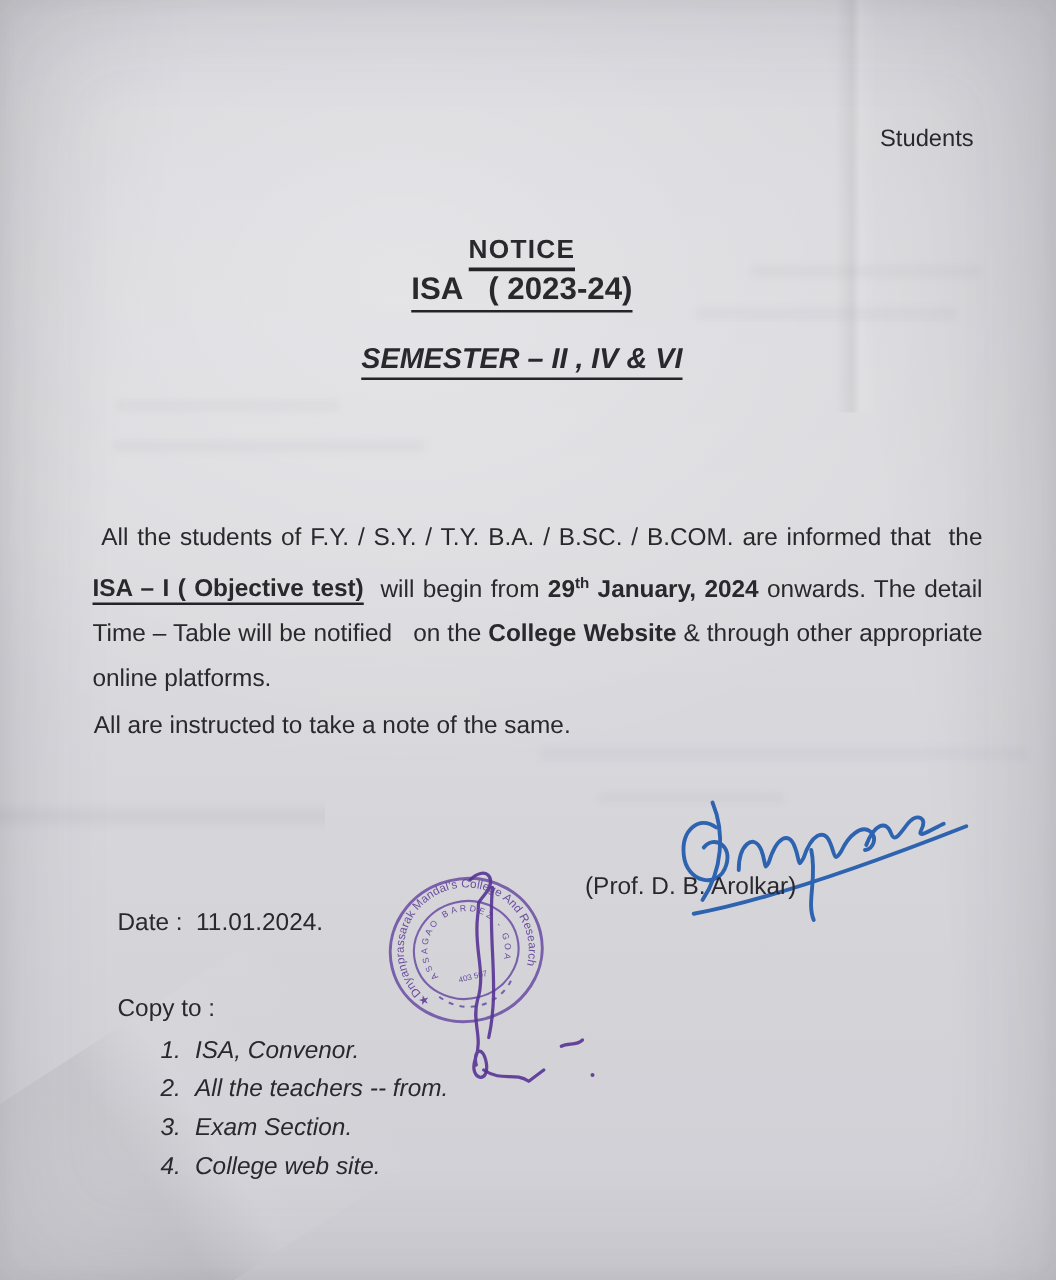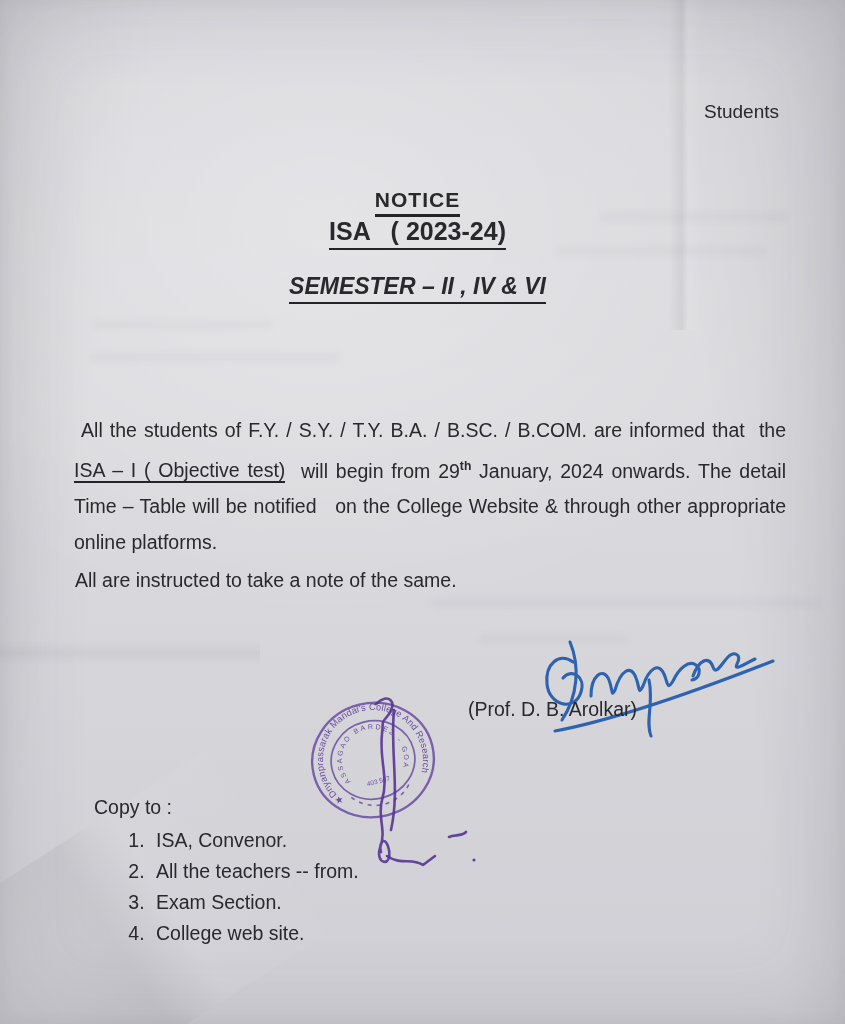--- a/index.html
+++ b/index.html
@@ -25,38 +25,38 @@
   .students{position:absolute;top:101px;right:66px;font-size:19px;}
   .head-center{position:absolute;left:0;right:10px;top:188px;text-align:center;font-weight:bold;}
   .h-notice{font-size:21px;letter-spacing:1px;}
   .h-isa{font-size:25px;}
   .h-sem{font-size:23px;margin-top:23px;font-style:italic;}
   .u{display:inline-block;border-bottom:3px solid #242428;padding-bottom:2px;}
   .u2{display:inline-block;border-bottom:2.5px solid #242428;padding-bottom:2px;}
 
   .bodytext{position:absolute;left:74px;top:392px;width:712px;font-size:19.5px;
     line-height:36px;text-align:justify;}
-  .b{font-weight:normal;}
-  .bu{font-weight:normal;border-bottom:2px solid #242428;}
+  .b{font-weight:bold;}
+  .bu{font-weight:bold;border-bottom:2px solid #242428;}
   sup{font-size:0.62em;font-weight:bold;}
 
   .note{position:absolute;left:75px;top:569px;font-size:19.5px;}
 
   .sig-svg{position:absolute;left:533px;top:630px;}
   .stamp-svg{position:absolute;left:296px;top:684px;}
   .stamp-scribble-svg{position:absolute;left:330px;top:688px;}
 
   .signatory{position:absolute;left:468px;top:698px;width:294px;text-align:left;}
   .signatory .name{font-size:19.5px;}
   .signatory .role{font-size:18.5px;margin-top:9px;letter-spacing:0.5px;}
 
   .dateline{position:absolute;left:94px;top:727px;font-size:19.5px;}
 
   .copyto{position:absolute;left:94px;top:796px;font-size:19.5px;}
-  .copyto ol{margin:10px 0 0 0;padding-left:56px;}
+  .copyto ol{margin:10px 0 0 0;padding-left:56px;font-style:italic;}
   .copyto li{margin-bottom:8px;padding-left:6px;}
 </style>
 </head>
 <body>
 
 <div class="paper">
 
   <div class="crease v1"></div>
   <div class="crease d1"></div>
   <div class="crease h1"></div>
@@ -117,20 +117,21 @@
       <path d="M 57,168 C 72,178 81,169 93,177 L 105,168"></path>
       <path d="M 119,149 C 125,146 131,149 136,144"></path>
       <circle cx="144" cy="172" r="1.6" fill="rgba(86,52,148,0.9)" stroke="none"></circle>
     </g>
   </svg>
 
   <div class="signatory">
     <div class="name">(Prof. D. B. Arolkar)</div>
   </div>
 
+  <div class="dateline">Date : &nbsp;11.01.2024.</div>
 
   <div class="copyto">
     <div>Copy to :</div>
     <ol>
       <li>ISA, Convenor.</li>
       <li>All the teachers -- from.</li>
       <li>Exam Section.</li>
       <li>College web site.</li>
     </ol>
   </div>

